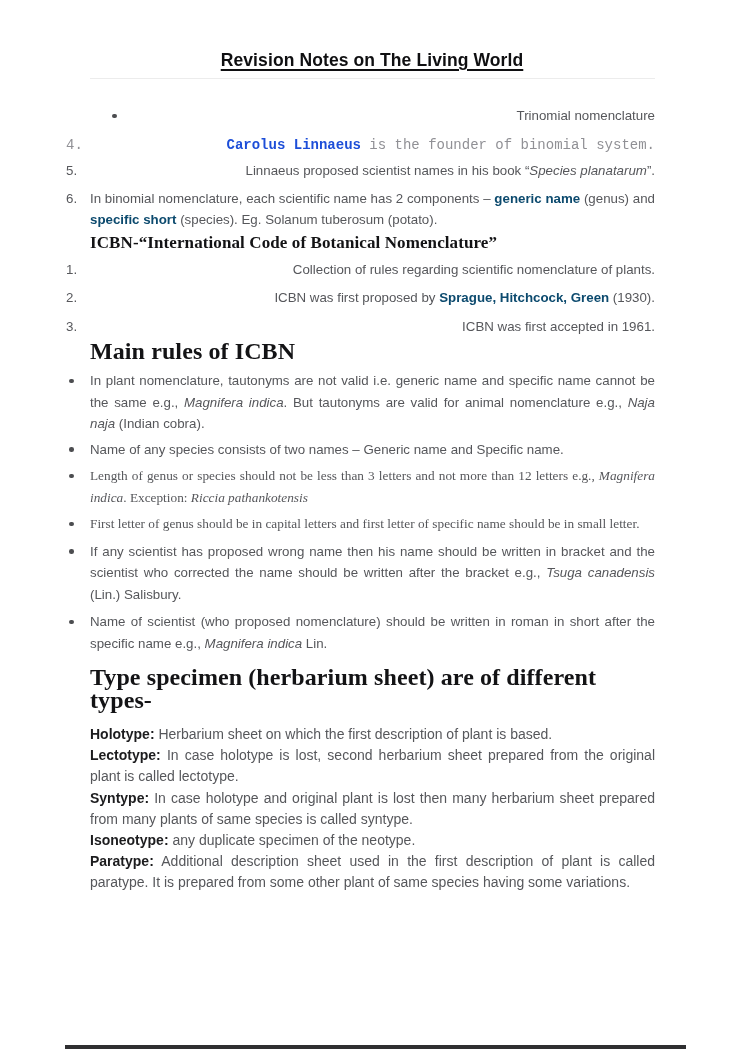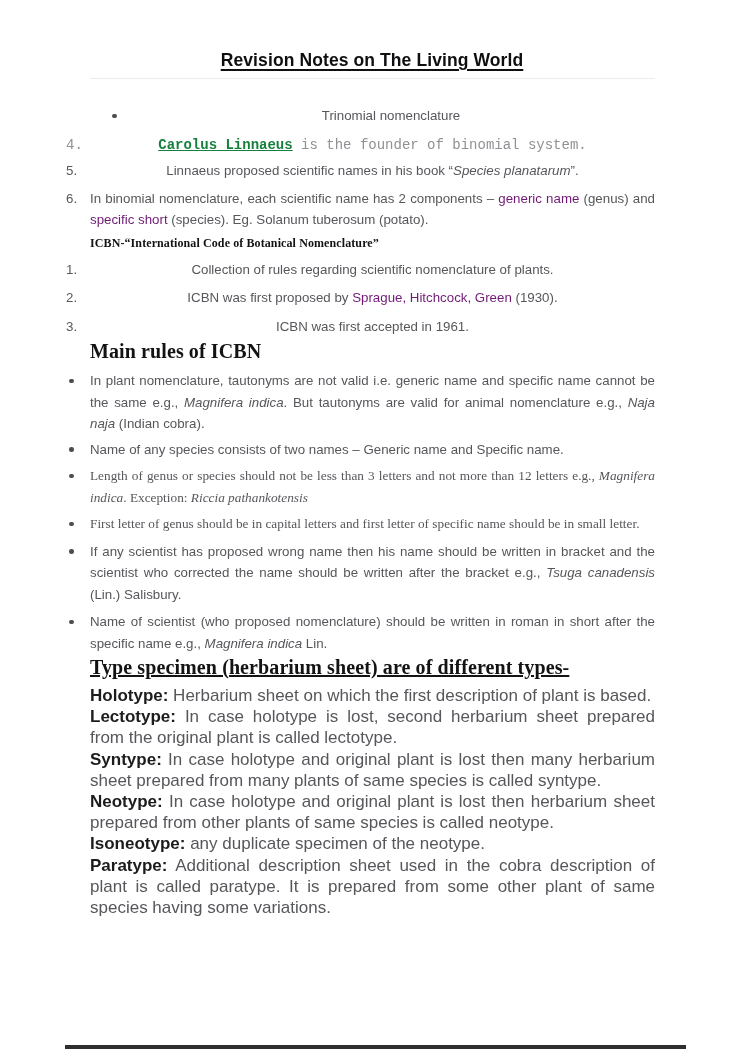--- a/index.html
+++ b/index.html
@@ -39,77 +39,77 @@
   }
   .li .marker{
     flex:none;
     width:24px;
     color:#57585c;
   }
   .li .ptext{
     flex:1;
     text-align:justify;
   }
-  .li.single .ptext{text-align:center;}
+  .li.single .ptext{text-align:right;}
   .dotm{flex:none;width:24px;position:relative;}
   .dotm::before{
     content:"";
     position:absolute;left:3px;top:8.5px;
     width:4.5px;height:4.5px;border-radius:50%;
     background:#4c4d50;
   }
   .sub{margin-left:109px;}
   .sub .dotm{width:18px;}
   
   .mono-row{
     font-family:"Liberation Mono", monospace;
     font-size:14px;
     color:#909095;
   }
   .mono-row .marker{
     font-family:"Liberation Mono", monospace;
     color:#909095;
   }
-  .mono-row b{color:#15803d;font-weight:bold;text-decoration:underline;}
+  .mono-row b{color:#1d4ed8;font-weight:bold;}
   
   .h-serif{
     font-family:"Liberation Serif", serif;
     font-weight:bold;
     color:#131315;
     margin:0 89px 0 90px;
-    font-size:12px;
+    font-size:17px;
     line-height:24px;
     letter-spacing:0.1px;
   }
-  .h-main{font-size:20px;line-height:23px;}
+  .h-main{font-size:24px;line-height:23px;}
   
-  b.emph{color:#701a75;font-weight:normal;}
+  b.emph{color:#0c4a6e;font-weight:bold;}
   i{font-style:italic;}
   
   .defs{
-    margin:6px 89px 0 90px;
-    font-size:17px;
+    margin:12px 89px 0 90px;
+    font-size:14px;
     line-height:21.2px;
   }
   .def{
     margin:0;
     text-align:justify;
   }
   .def b{color:#1c1c1e;font-weight:bold;}
   
   .bottom-bar{
     position:absolute;
     left:65px;bottom:3px;
     width:621px;height:4px;
     background:#2f2f31;
   }
   
   .mt4{margin-top:4px;}  .mt5{margin-top:5px;font-family:Liberation Serif, serif;}  .mt6{margin-top:6px;}
   .mt7{margin-top:7px;}  .mt8{margin-top:8px;}  .mt26{margin-top:26px;}
-  .mt2{margin-top:2px;text-decoration:underline;}  .mt3{margin-top:3px;}
+  .mt2{margin-top:12px;}  .mt3{margin-top:3px;}
 </style>
 </head>
 <body>
 
 <div class="page">
 
   <h1 class="doc-title">Revision Notes on The Living World</h1>
   <div class="title-rule"></div>
 
   <div class="li sub single mt26">
@@ -117,21 +117,21 @@
     <span class="ptext">Trinomial nomenclature</span>
   </div>
 
   <div class="li single mono-row mt8">
     <span class="marker">4.</span>
     <span class="ptext"><b>Carolus Linnaeus</b><span> is the founder of binomial system.</span></span>
   </div>
 
   <div class="li single mt4">
     <span class="marker">5.</span>
-    <span class="ptext"><span>Linnaeus proposed scientific names in his book “</span><i>Species planatarum</i><span>”.</span></span>
+    <span class="ptext"><span>Linnaeus proposed scientist names in his book “</span><i>Species planatarum</i><span>”.</span></span>
   </div>
 
   <div class="li mt6">
     <span class="marker">6.</span>
     <span class="ptext"><span>In binomial nomenclature, each scientific name has 2 components – </span><b class="emph">generic name</b><span> (genus) and </span><b class="emph">specific short</b><span> (species). Eg. Solanum tuberosum (potato).</span></span>
   </div>
 
   <h2 class="h-serif">ICBN-“International Code of Botanical Nomenclature”</h2>
 
   <div class="li single mt4">
@@ -173,20 +173,19 @@
     <span class="dotm"></span>
     <span class="ptext"><span>Name of scientist (who proposed nomenclature) should be written in roman in short after the specific name e.g., </span><i>Magnifera indica</i><span></span><i></i><span> Lin.</span></span>
   </div>
 
   <h2 class="h-serif h-main mt2">Type specimen (herbarium sheet) are of different types-</h2>
 
   <div class="defs">
     <p class="def"><b>Holotype:</b><span> Herbarium sheet on which the first description of plant is based.</span></p>
     <p class="def"><b>Lectotype:</b><span> In case holotype is lost, second herbarium sheet prepared from the original plant is called lectotype.</span></p>
     <p class="def"><b>Syntype:</b><span> In case holotype and original plant is lost then many herbarium sheet prepared from many plants of same species is called syntype.</span></p>
-    <p class="def"><b>Neotype:</b><span> In case holotype and original plant is lost then herbarium sheet prepared from other plants of same species is called neotype.</span></p>
     <p class="def"><b>Isoneotype:</b><span> any duplicate specimen of the neotype.</span></p>
-    <p class="def"><b>Paratype:</b><span> Additional description sheet used in the cobra description of plant is called paratype. It is prepared from some other plant of same species having some variations.</span></p>
+    <p class="def"><b>Paratype:</b><span> Additional description sheet used in the first description of plant is called paratype. It is prepared from some other plant of same species having some variations.</span></p>
   </div>
 
   <div class="bottom-bar"></div>
 
 </div>
 
 </body></html>

